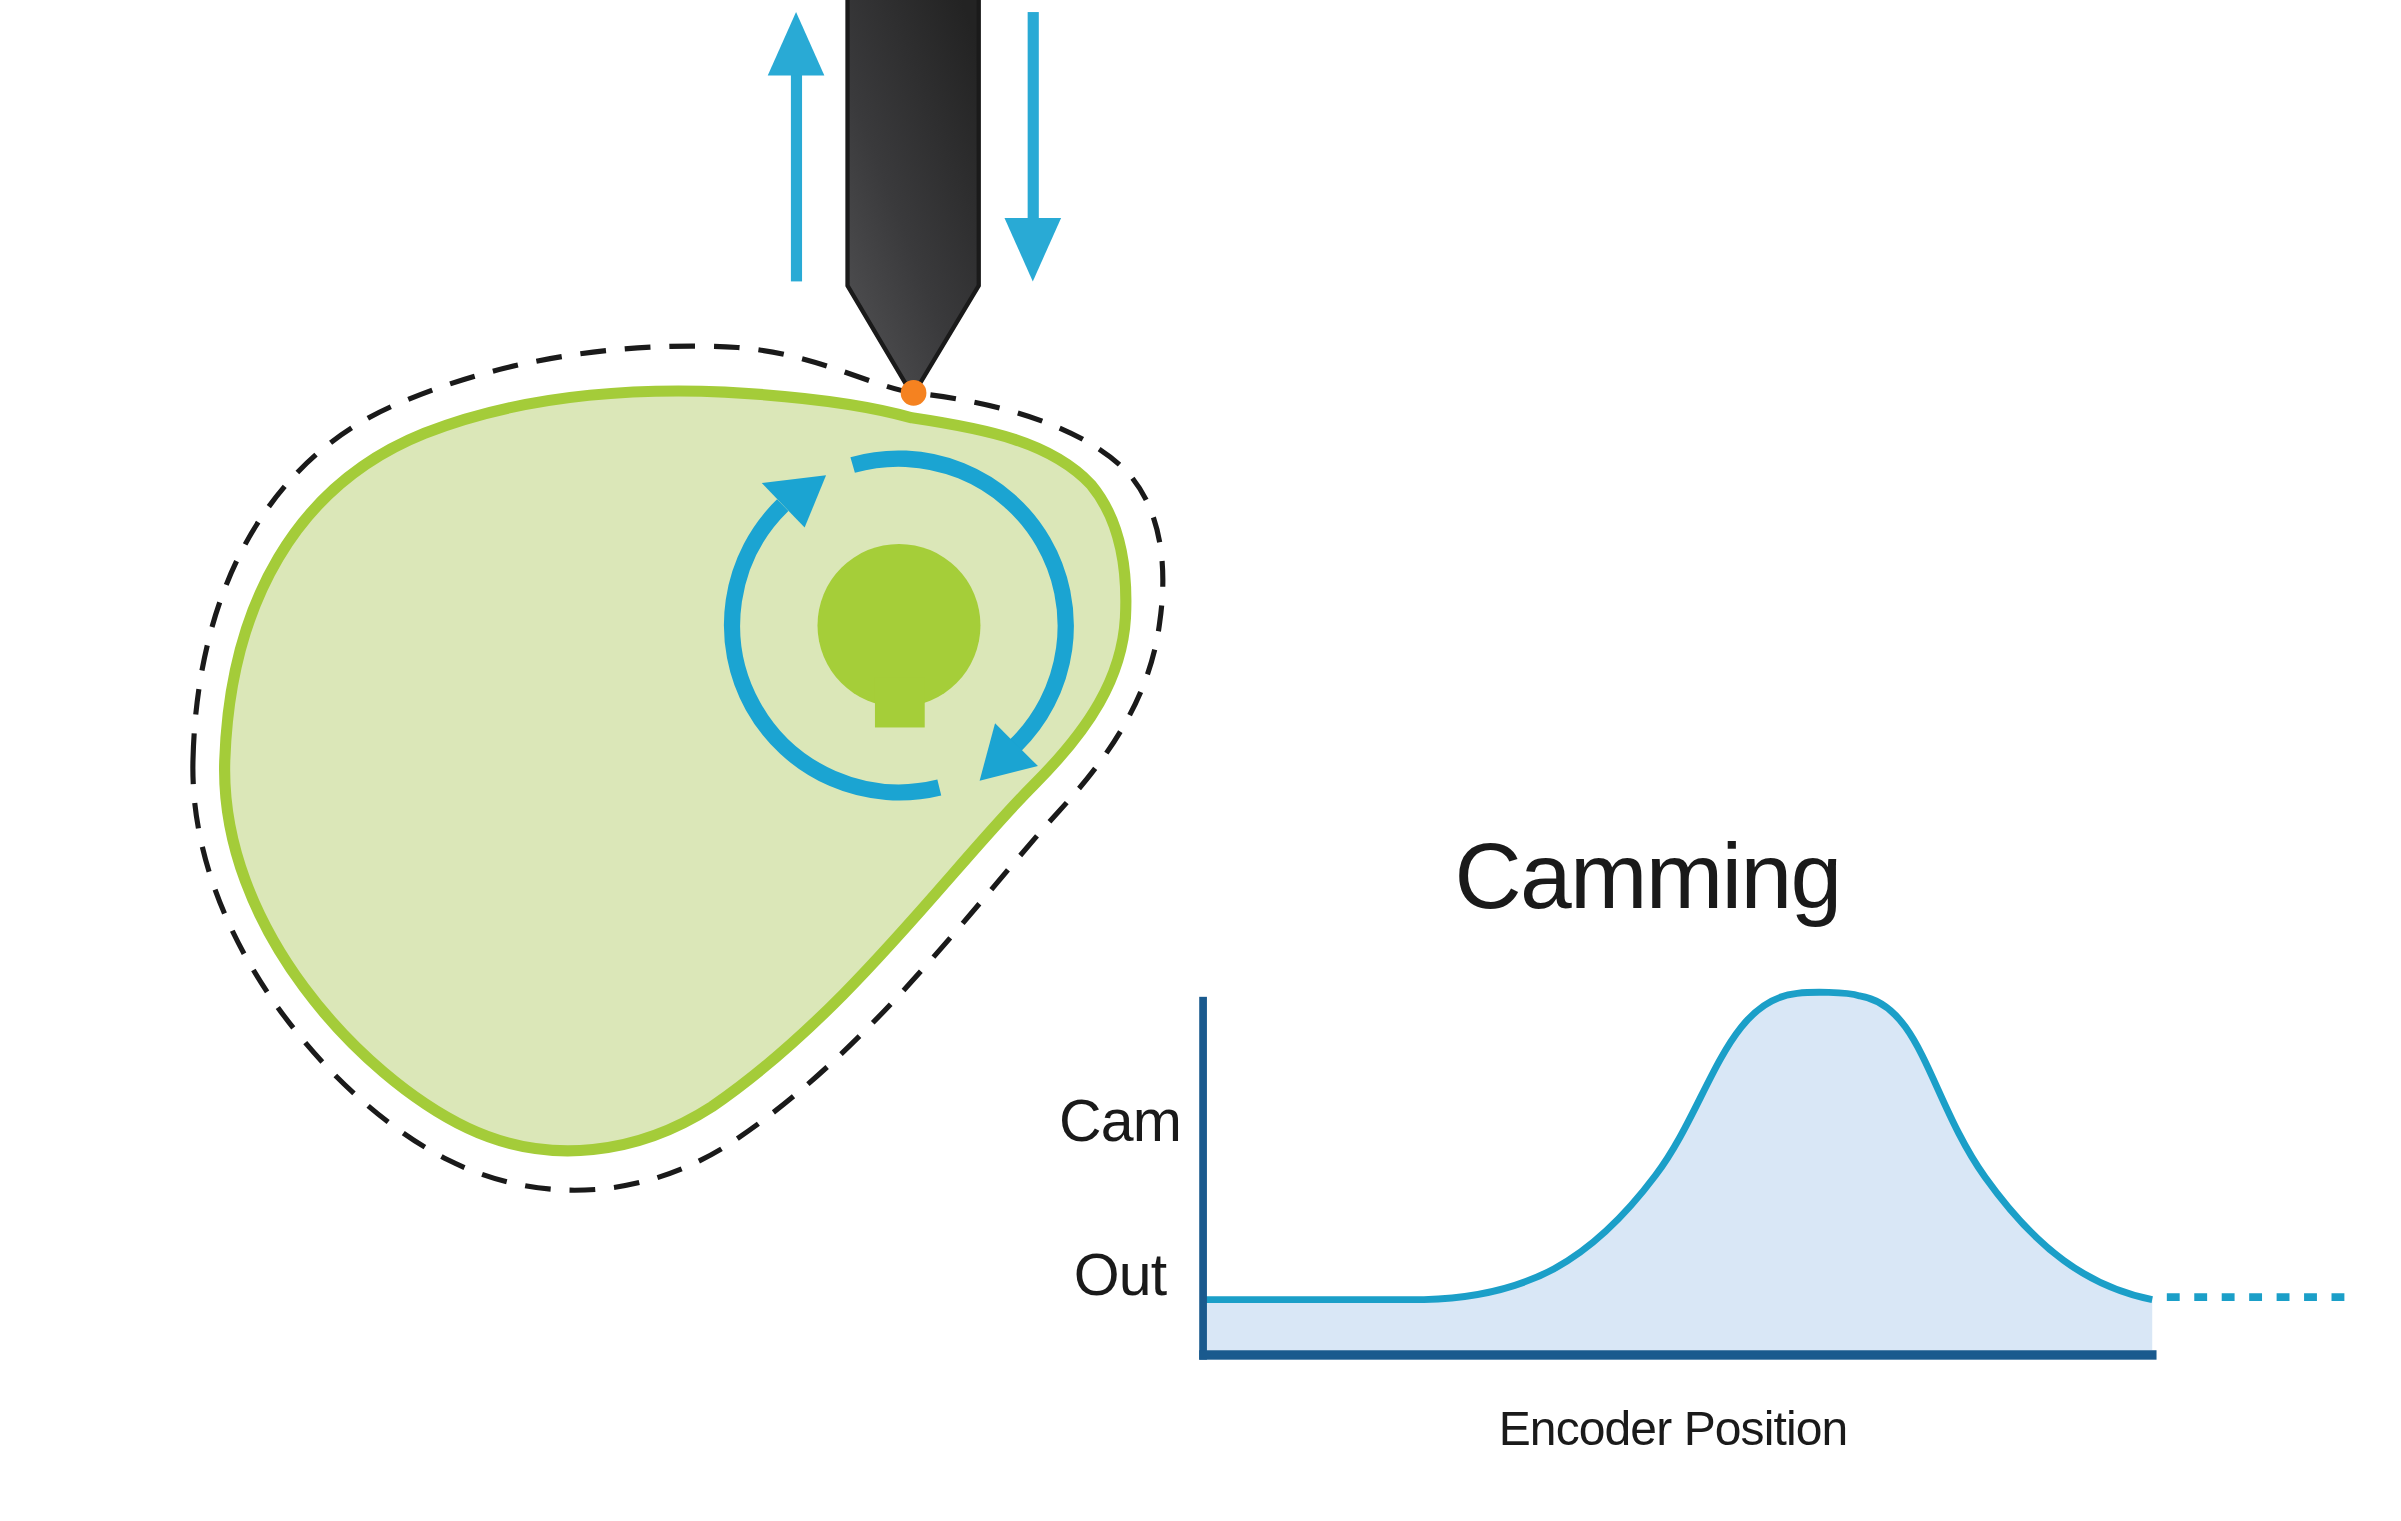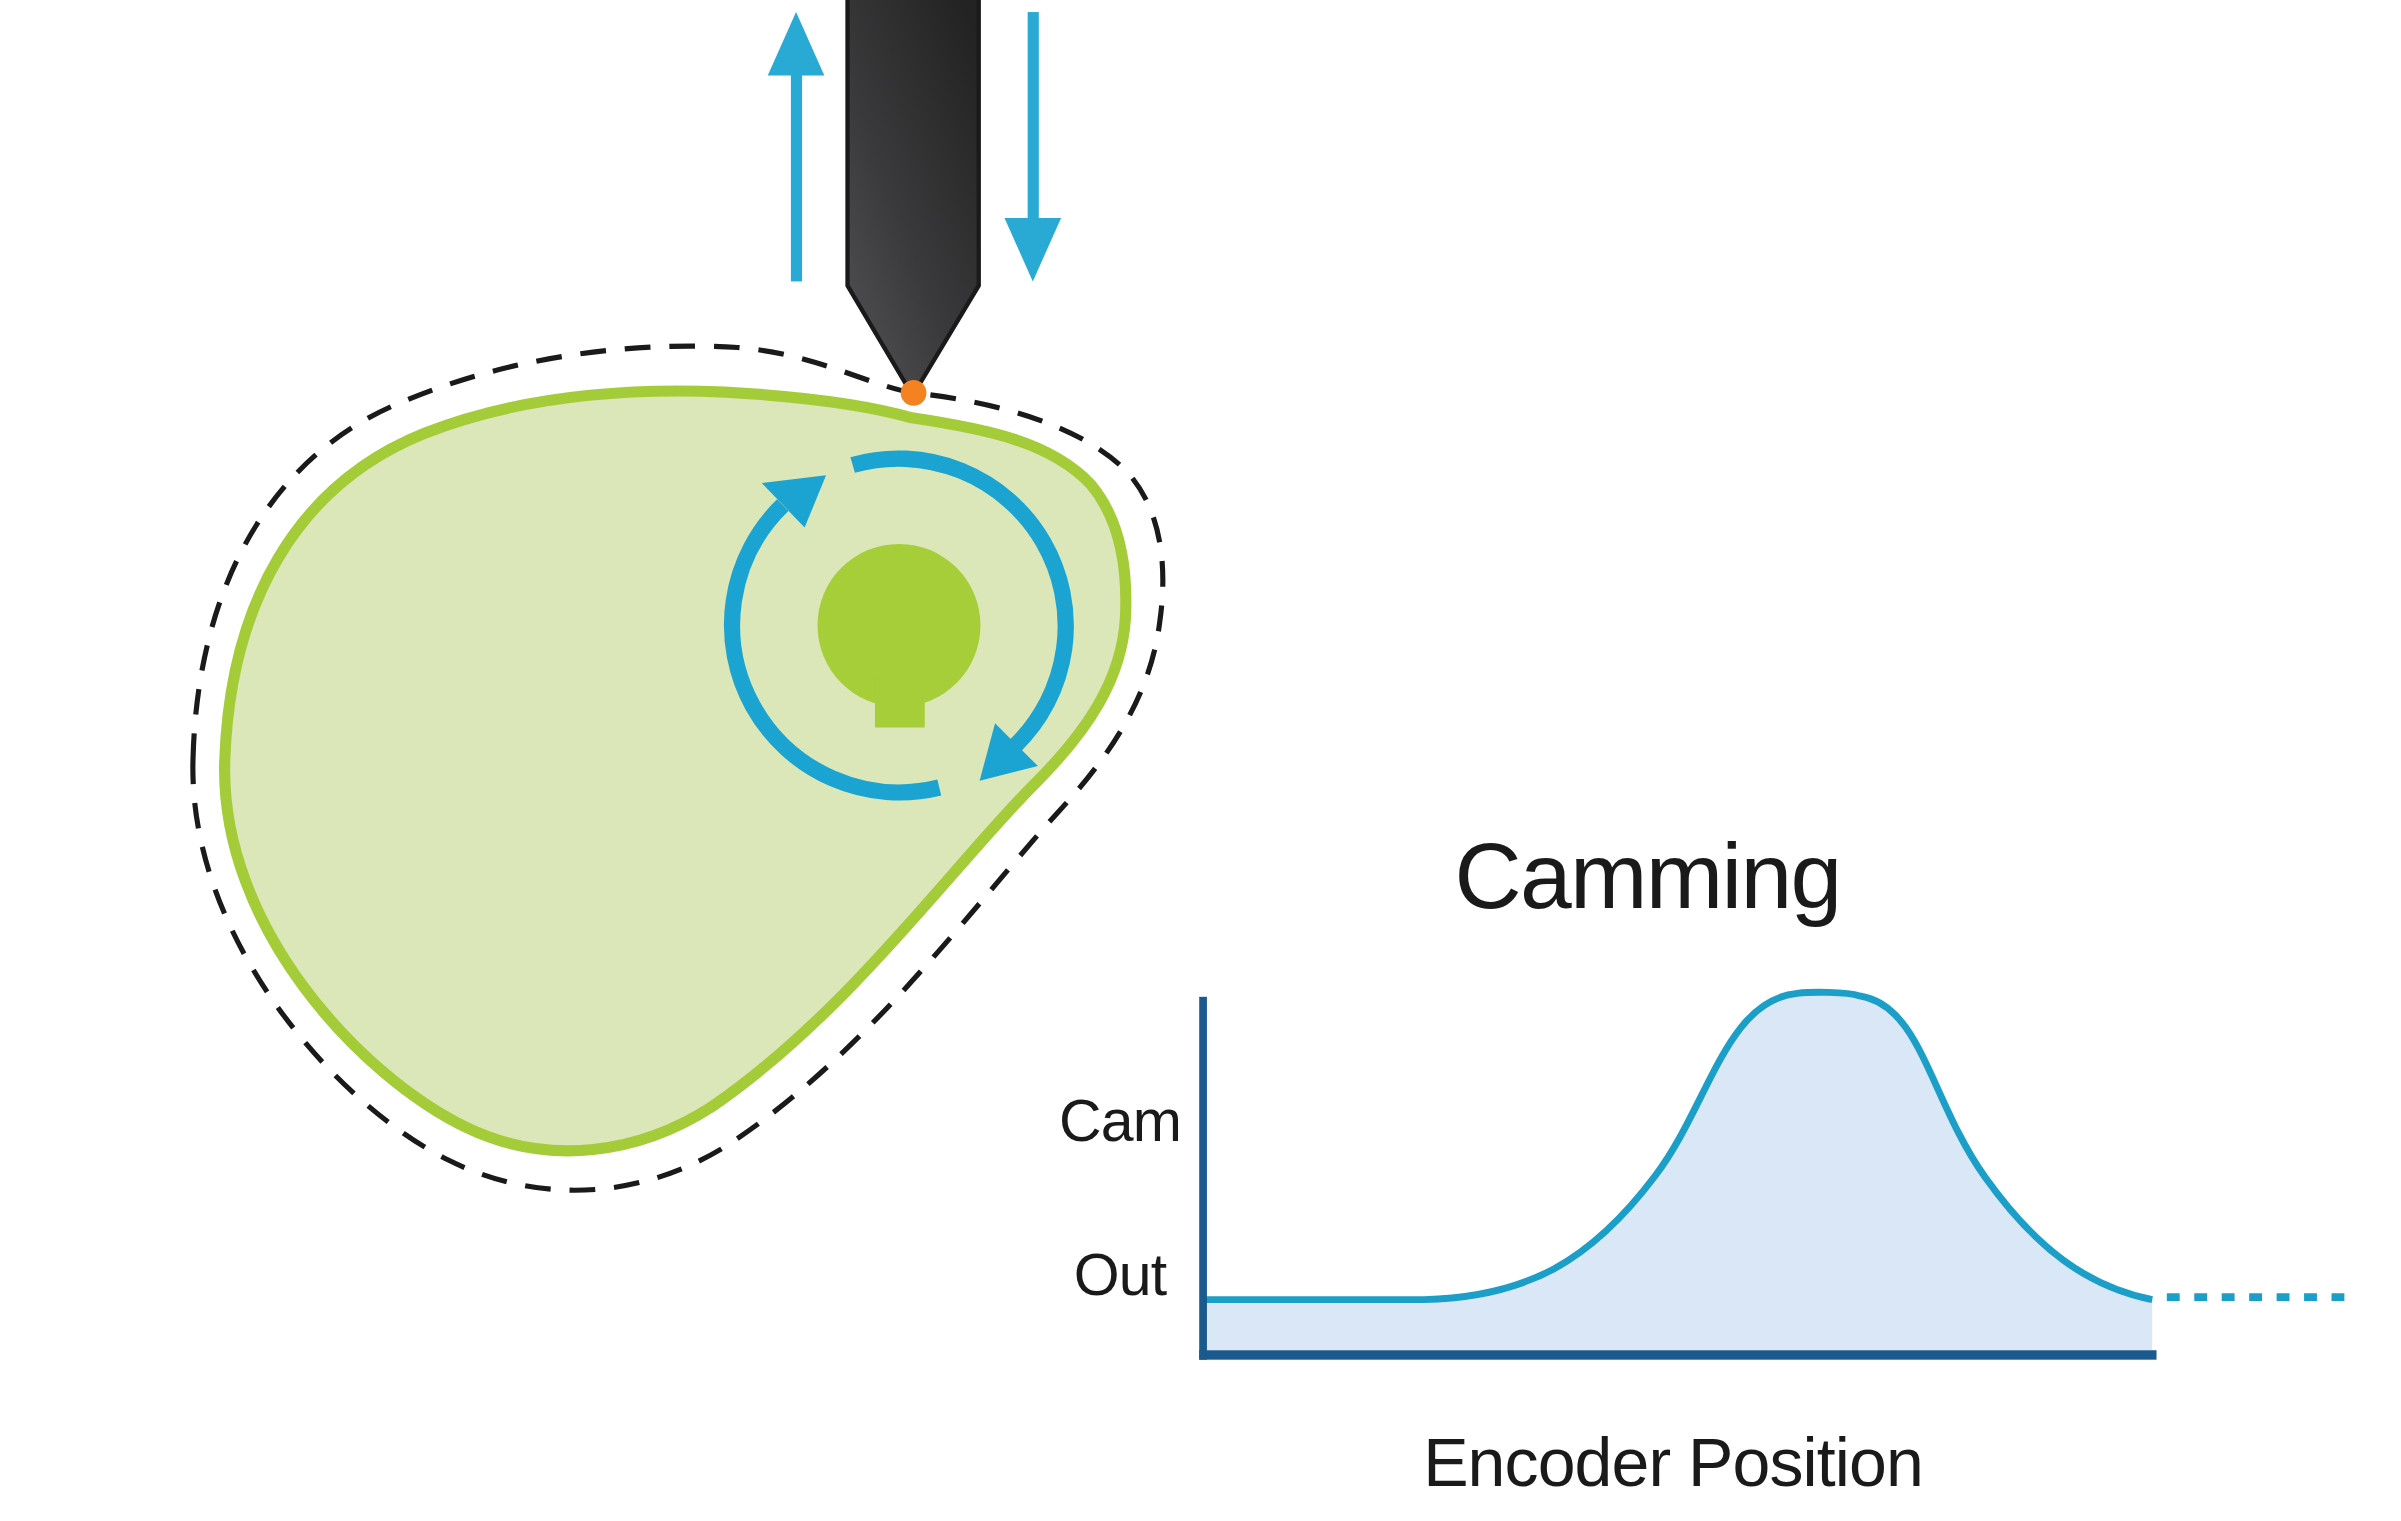--- a/index.html
+++ b/index.html
@@ -80,24 +80,23 @@
     top: 1083px;
     width: 292px;
     font-size: 59px;
     letter-spacing: -0.9px;
     line-height: 77px;
   }
   .x-label {
     left: 1364px;
     top: 1400px;
     width: 618px;
-    font-size: 68px;
+    font-size: 48px;
     letter-spacing: -0.9px;
     line-height: 1.2;
-    margin-top: 22px;
   }
 </style>
 </head>
 <body>
 
 <div class="canvas">
 
   <svg class="diagram" viewBox="0 0 2799 1773" aria-hidden="true">
     <defs>
       <linearGradient id="followerGrad" x1="0" y1="1" x2="0.85" y2="0">

